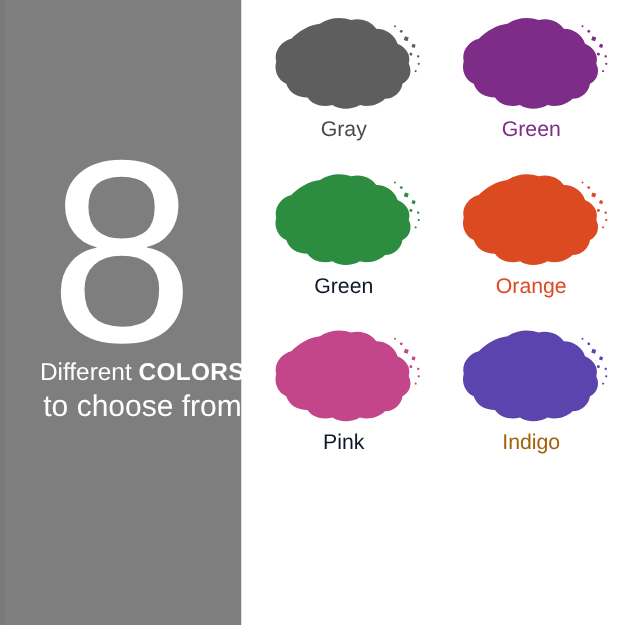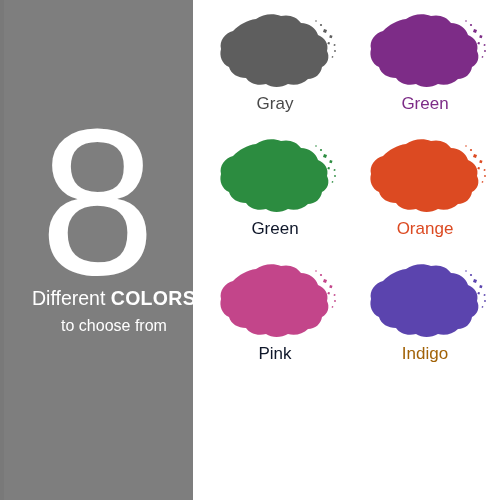--- a/index.html
+++ b/index.html
@@ -66,21 +66,21 @@
     font-size: 19.5px;
     line-height: 27px;
     font-weight: 400;
     white-space: nowrap;
   }
   #tagline-line1 .strong {
     font-weight: 700;
     letter-spacing: 0.3px;
   }
   #tagline-line2 {
-    font-size: 16px;
+    font-size: 24px;
     line-height: 27px;
     font-weight: 400;
     white-space: nowrap;
   }
 
   
   #swatch-grid {
     position: absolute;
     left: 200px;
     top: 0;

